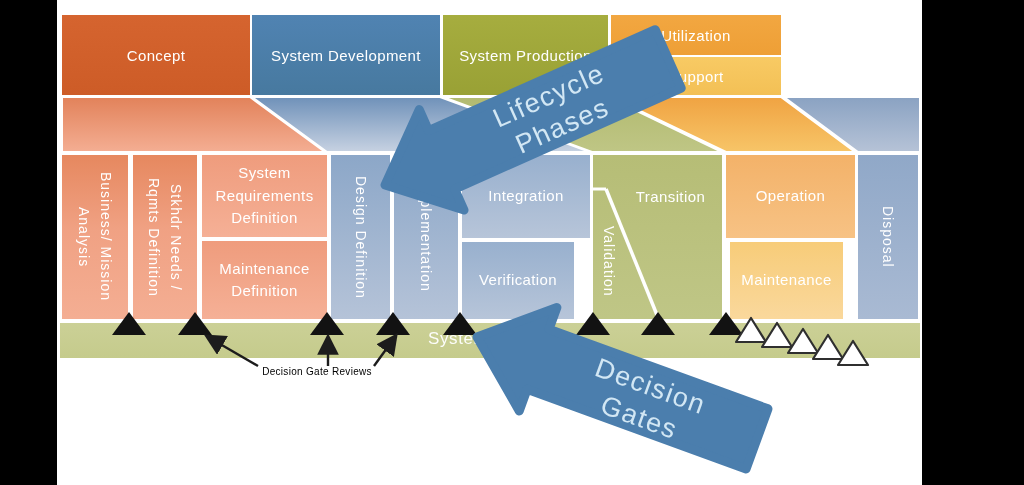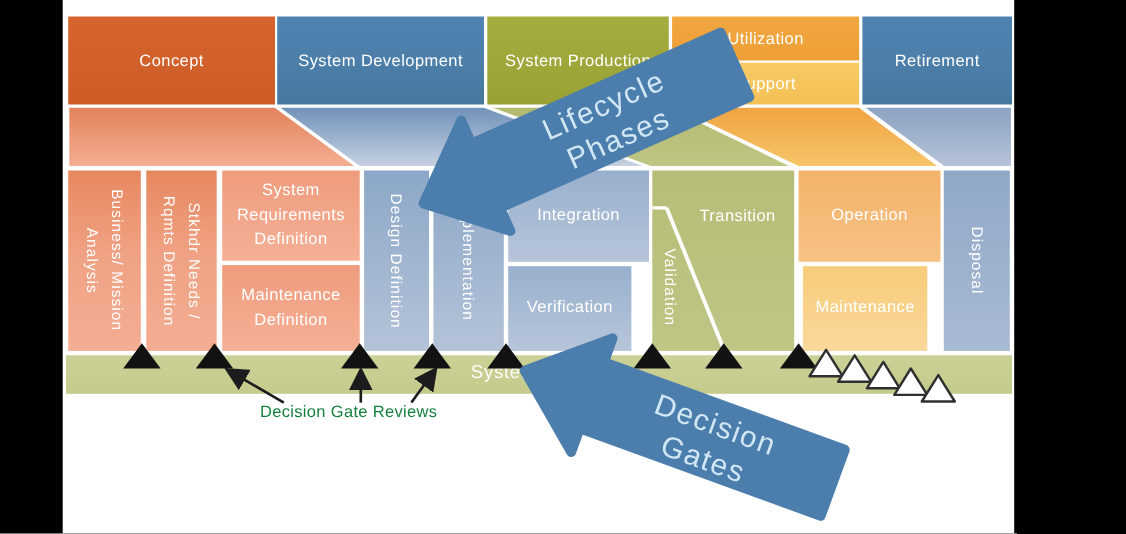--- a/index.html
+++ b/index.html
@@ -35,21 +35,21 @@
   .vwrap{position:absolute;inset:0;display:flex;align-items:center;justify-content:center;}
   .vtext{writing-mode:vertical-rl;text-align:center;color:#fff;font-size:14px;
     letter-spacing:1px;line-height:1.6;}
   .band{
     position:absolute;left:3px;top:323px;width:860px;height:35px;
     background:linear-gradient(180deg,#cbd096,#c5cb8c);
   }
   .band-label{position:absolute;left:371px;top:329px;color:rgba(255,255,255,.95);
     font-size:17px;letter-spacing:.6px;}
   .reviews-label{position:absolute;left:150px;top:366px;width:220px;text-align:center;
-    color:#15803d;font-size:15px;letter-spacing:.3px;}
+    color:#000000;font-size:10px;letter-spacing:.3px;}
   .credit{position:absolute;right:7px;top:446px;color:#141414;font-size:22px;
     font-weight:bold;letter-spacing:.5px;}
   .overlay{position:absolute;left:0;top:0;pointer-events:none;}
   .arrow-label{fill:#d2e7f4;font-size:27px;letter-spacing:1.5px;text-anchor:middle;
     font-family:"Liberation Sans",sans-serif;}
 </style>
 </head>
 <body>
 
 <div class="stage">
@@ -62,23 +62,20 @@
   </div>
   <div class="phase ph-prod" style="left:386px;width:165px;">
     <span>System Production</span>
   </div>
   <div class="phase ph-util" style="left:554px;width:170px;top:15px;height:40px;">
     <span>Utilization</span>
   </div>
   <div class="phase ph-support" style="left:554px;width:170px;top:57px;height:38px;">
     <span>Support</span>
   </div>
-  <div class="phase ph-ret" style="left:727px;width:136px;">
-    <span>Retirement</span>
-  </div>
 
   <div class="col salmon" style="left:5px;width:66px;">
     <div class="vwrap">
       <div class="vtext">
         <div>Business/ Mission</div>
         <div>Analysis</div>
       </div>
     </div>
   </div>
 

